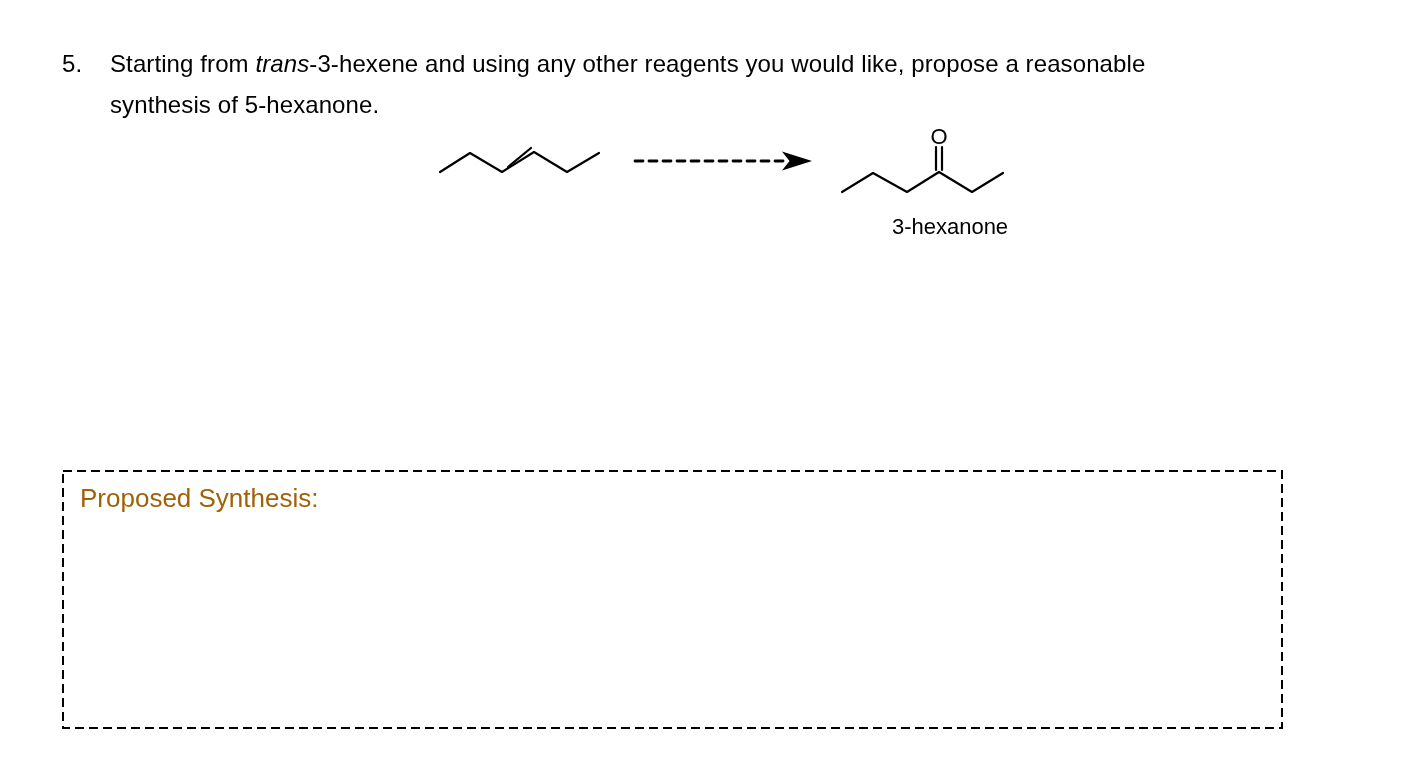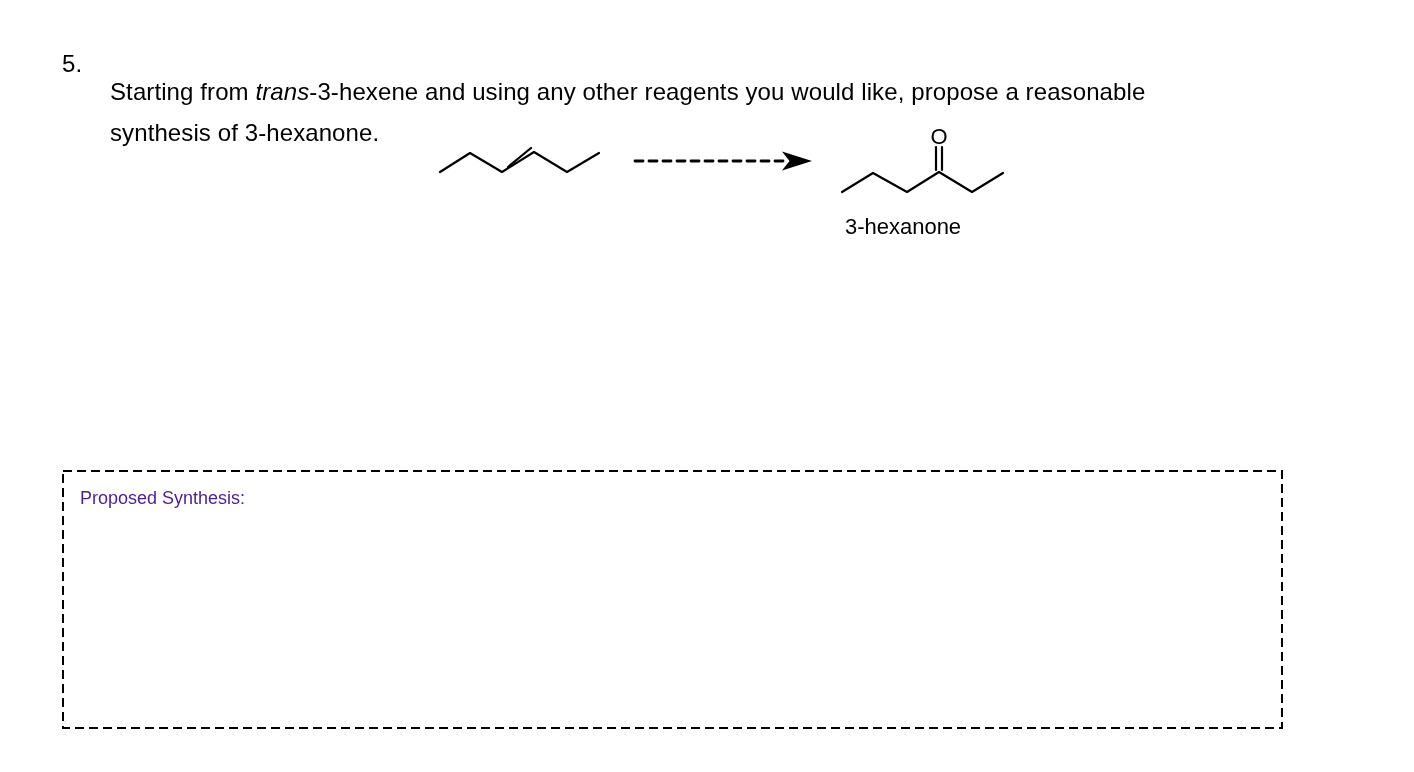--- a/index.html
+++ b/index.html
@@ -18,68 +18,68 @@
     left: 62px;
     top: 43px;
     display: flex;
     align-items: flex-start;
     font-size: 24px;
     line-height: 41px;
     font-weight: 400;
     letter-spacing: 0.1px;
   }
   .problem-number { width: 48px; flex: 0 0 48px; }
-  .problem-text { width: 1160px; margin-top: 28px; }
+  .problem-text { width: 1160px; }
   .italic { font-style: italic; }
   
   .struct-svg { position: absolute; }
   .struct-svg polyline, .struct-svg line { stroke: #000000; stroke-width: 2.2; fill: none; stroke-linejoin: round; stroke-linecap: round; }
   .arrow-svg line { stroke: #000000; stroke-width: 2.8; }
   .arrow-svg path { fill: #000000; stroke: none; }
   .atom-label { font-family: "Liberation Sans", sans-serif; font-size: 22px; fill: #000000; }
   .mol-label {
     position: absolute;
     top: 214px;
     width: 196px;
     text-align: center;
     font-size: 22px;
     line-height: 26px;
     color: #000000;
   }
   .mol-label.reactant { left: 430px; }
-  .mol-label.product  { left: 805px; }
+  .mol-label.product  { left: 852px; }
   
   .answer-box {
     position: absolute;
     left: 62px;
     top: 470px;
     width: 1221px;
     height: 259px;
   }
   .answer-box .box-border { position: absolute; left: 0; top: 0; }
   .answer-box .box-border rect { fill: none; stroke: #000000; stroke-width: 2; stroke-dasharray: 9 5; }
   .answer-label {
     position: absolute;
     left: 18px;
     top: 12px;
-    font-size: 18px;
+    font-size: 26px;
     line-height: 32px;
-    color: #4c1d95;
+    color: #a16207;
   }
 </style>
 </head>
 <body>
 
 <div class="page">
 
   <div class="problem">
     <div class="problem-number">5.</div>
     <div class="problem-text">
       <div><span>Starting from </span><span class="italic">trans</span><span>-3-hexene and using any other reagents you would like, propose a reasonable</span></div>
-      <div>synthesis of 3-hexanone.</div>
+      <div>synthesis of 5-hexanone.</div>
     </div>
   </div>
 
   <svg class="struct-svg" style="left:430px; top:140px;" width="180" height="45" viewBox="0 0 180 45">
     <polyline points="10,32 40,13 72,32 104,12 137,32 169,13"></polyline>
     <line x1="78" y1="27" x2="101" y2="8"></line>
   </svg>
 
   <svg class="arrow-svg struct-svg" style="left:630px; top:147px;" width="195" height="28" viewBox="0 0 195 28">
     <line x1="5" y1="14" x2="153" y2="14" stroke-dasharray="8 6"></line>

